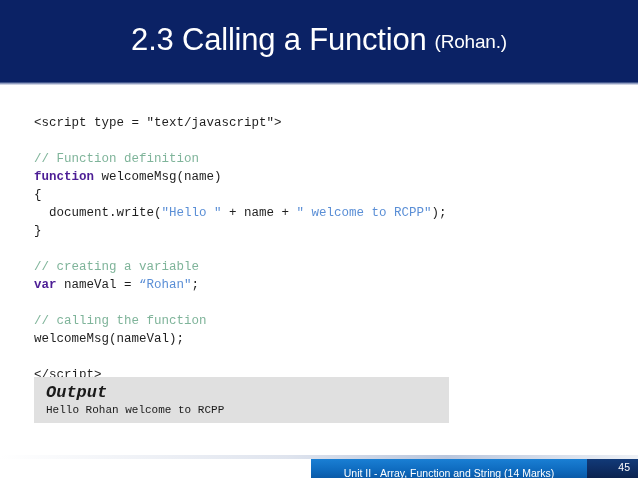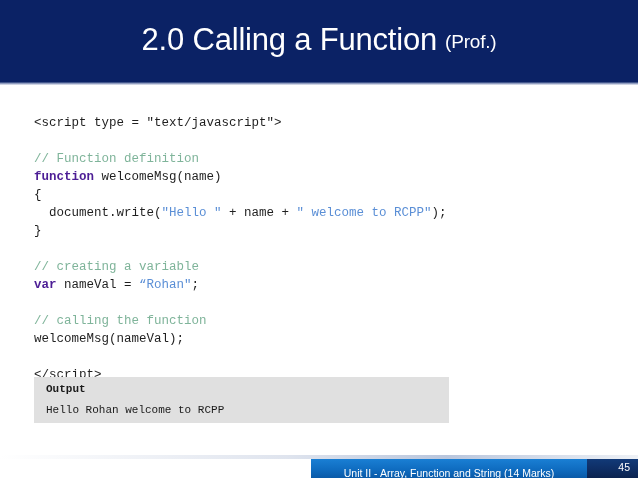--- a/index.html
+++ b/index.html
@@ -78,23 +78,24 @@
     width: 415px;
     height: 46px;
     background: #e0e0e0;
     box-sizing: border-box;
   }
   #output-title {
     position: absolute;
     left: 12px;
     top: 6px;
     font-family: "Liberation Mono", monospace;
-    font-size: 11px;
+    font-size: 17px;
     font-weight: bold;
     color: #1a1a1a;
+    font-style: italic;
   }
   #output-text {
     position: absolute;
     left: 12px;
     top: 27px;
     font-family: Liberation Mono, monospace;
     font-size: 11px;
     color: #1a1a1a;
   }
 
@@ -159,21 +160,21 @@
     color: #ffffff;
     font-size: 10.5px;
   }
 </style>
 </head>
 <body>
 
 <div id="header-bar"></div>
 <div id="header-underline"></div>
 <div id="slide-title">
-  <span class="title-main">2.0 Calling a Function</span><span class="title-contd">(Prof.)</span>
+  <span class="title-main">2.3 Calling a Function</span><span class="title-contd">(Rohan.)</span>
 </div>
 
 <div id="code-block"><div class="code-line"><span class="tok-plain">&lt;script type = "text/javascript"&gt;</span></div><div class="code-line blank">&nbsp;</div><div class="code-line"><span class="tok-comment">// Function definition</span></div><div class="code-line"><span class="tok-kw">function</span><span class="tok-plain"> welcomeMsg(name)</span></div><div class="code-line"><span class="tok-plain">{</span></div><div class="code-line"><span class="tok-plain">  document.write(</span><span class="tok-str">"Hello "</span><span class="tok-plain"> + name + </span><span class="tok-str">" welcome to RCPP"</span><span class="tok-plain">);</span></div><div class="code-line"><span class="tok-plain">}</span></div><div class="code-line blank">&nbsp;</div><div class="code-line"><span class="tok-comment">// creating a variable</span></div><div class="code-line"><span class="tok-kw">var</span><span class="tok-plain"> nameVal = </span><span class="tok-str">“Rohan"</span><span class="tok-plain">;</span></div><div class="code-line blank">&nbsp;</div><div class="code-line"><span class="tok-comment">// calling the function</span></div><div class="code-line"><span class="tok-plain">welcomeMsg(nameVal);</span></div><div class="code-line blank">&nbsp;</div><div class="code-line"><span class="tok-plain">&lt;/script&gt;</span></div></div>
 
 <div id="output-box">
   <div id="output-title">Output</div>
   <div id="output-text">Hello Rohan welcome to RCPP</div>
 </div>
 
 <div id="footer">

